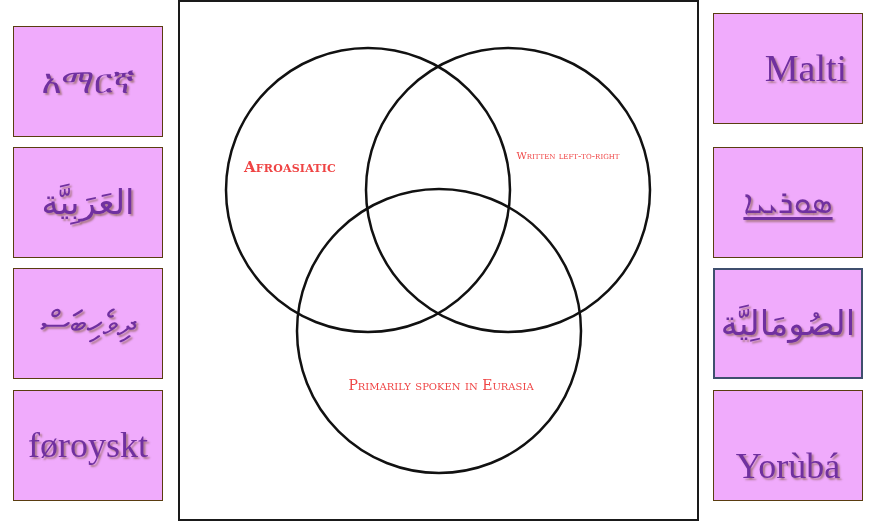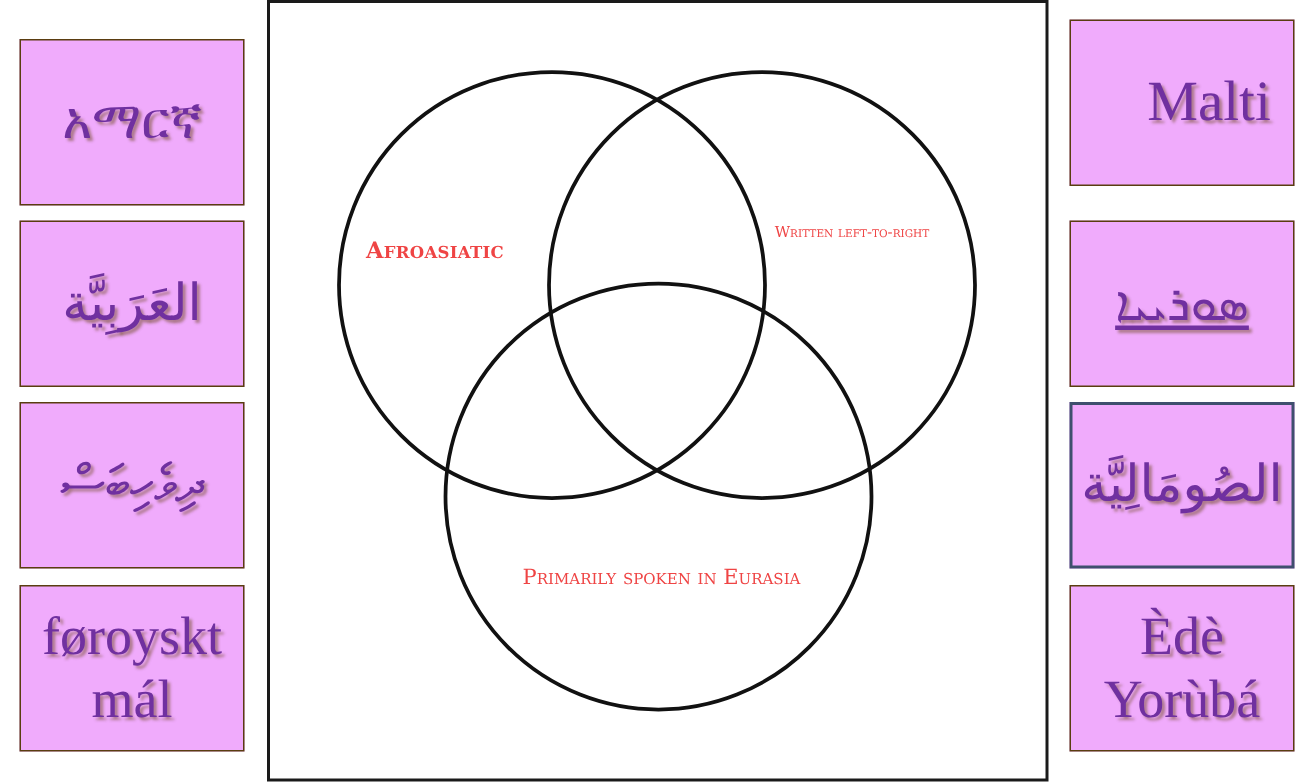--- a/index.html
+++ b/index.html
@@ -100,21 +100,20 @@
 </div>
 <div class="lang-box" style="left:13px; top:147px;">
   <span class="lang-text script" dir="rtl">العَرَبِيَّة</span>
 </div>
 <div class="lang-box" style="left:13px; top:268px;">
   <span class="lang-text script" dir="rtl">ދިވެހިބަސް</span>
 </div>
 <div class="lang-box" style="left:13px; top:390px;">
   <span class="lang-text two-line">
     <span>føroyskt</span><br>
-    <span>mál</span>
   </span>
 </div>
 
 <div class="venn-frame"></div>
 
 <svg class="venn-svg" viewBox="0 0 876 522" xmlns="http://www.w3.org/2000/svg">
   <circle cx="368" cy="190" r="142" fill="none" stroke="#111111" stroke-width="2.5"></circle>
   <circle cx="508" cy="190" r="142" fill="none" stroke="#111111" stroke-width="2.5"></circle>
   <circle cx="439" cy="331" r="142" fill="none" stroke="#111111" stroke-width="2.5"></circle>
 </svg>
@@ -127,16 +126,16 @@
   <span class="lang-text latin">Malti</span>
 </div>
 <div class="lang-box" style="left:713px; top:147px;">
   <span class="lang-text syriac" dir="rtl">ܣܘܪܝܝܐ</span>
 </div>
 <div class="lang-box blue-border" style="left:713px; top:268px;">
   <span class="lang-text script" dir="rtl">الصُومَالِيَّة</span>
 </div>
 <div class="lang-box" style="left:713px; top:390px;">
   <span class="lang-text two-line">
-    <span>Èdè</span><br>
+    <br>
     <span>Yorùbá</span>
   </span>
 </div>
 
 </body></html>

